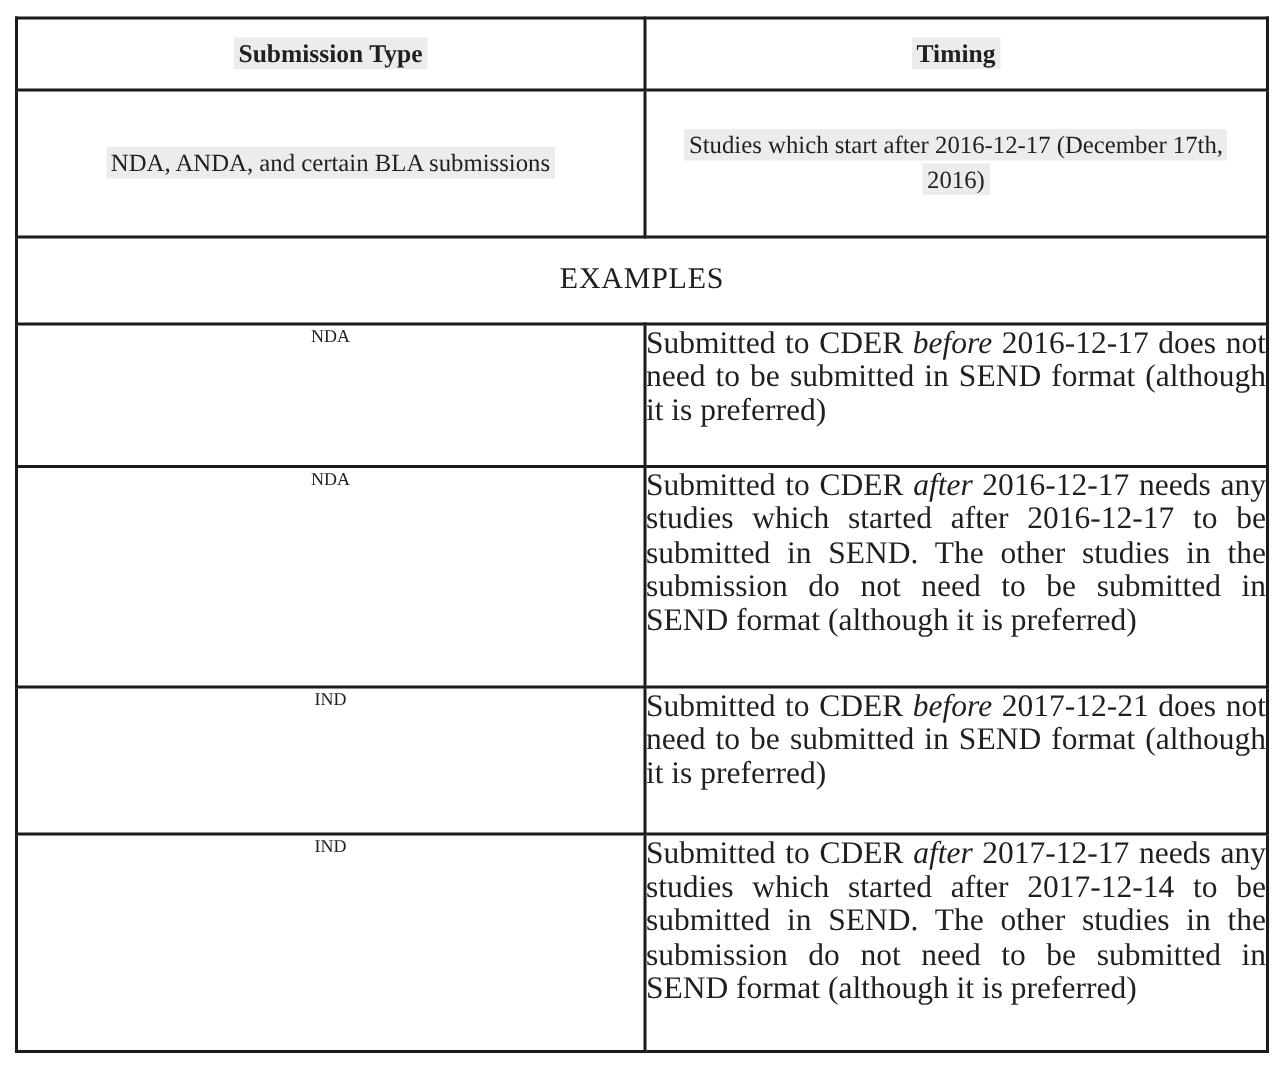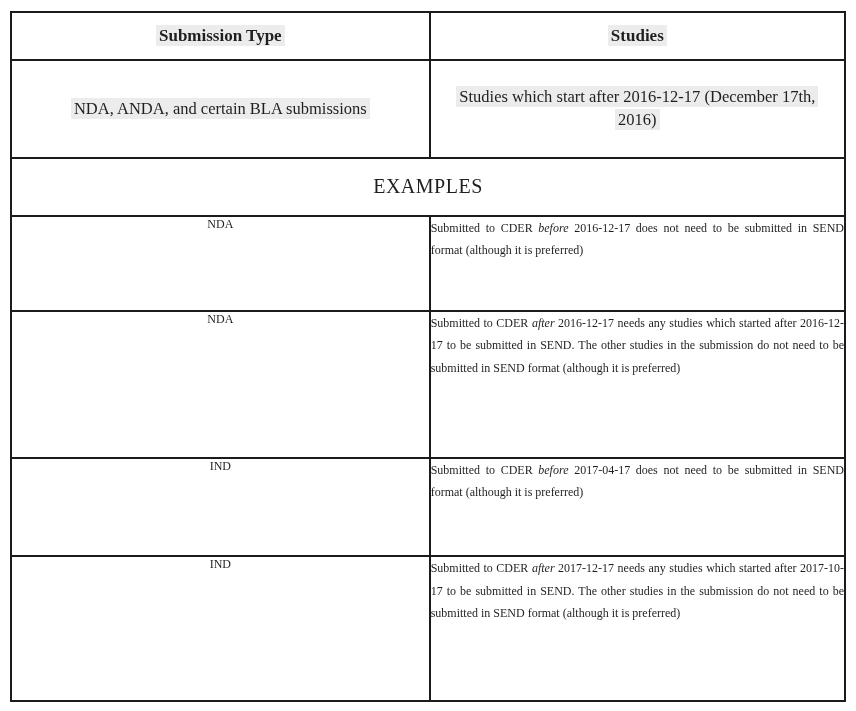--- a/index.html
+++ b/index.html
@@ -63,21 +63,21 @@
     vertical-align: middle;
     letter-spacing: 0.5px;
   }
   td.ex-label {
     font-size: 12px;
     text-align: center;
     vertical-align: top;
     padding-top: 14px;
   }
   td.ex-text {
-    font-size: 12px;
+    font-size: 21px;
     line-height: 22.5px;
     text-align: justify;
     vertical-align: top;
     padding: 10px 9px 8px 13px;
   }
   td.ex-text i {
     font-style: italic;
   }
   
   .hl {
@@ -95,21 +95,21 @@
     <colgroup>
       <col style="width:50.2%">
       <col style="width:49.8%">
     </colgroup>
     <tbody>
       <tr class="row-header">
         <td class="cell-head">
           <span class="hl">Submission Type</span>
         </td>
         <td class="cell-head">
-          <span class="hl">Studies</span>
+          <span class="hl">Timing</span>
         </td>
       </tr>
 
       <tr class="row-sub1">
         <td class="cell-sub">
           <span class="hl">NDA, ANDA, and certain BLA submissions</span>
         </td>
         <td class="cell-sub timing-col">
           <span class="hl">Studies which start after 2016-12-17 (December 17th, 2016)</span>
         </td>
@@ -125,22 +125,22 @@
         <td class="ex-text"><span>Submitted to CDER </span><i>before</i><span> 2016-12-17 does not need to be submitted in SEND format (although it is preferred)</span></td>
       </tr>
 
       <tr class="row-ex2">
         <td class="ex-label">NDA</td>
         <td class="ex-text"><span>Submitted to CDER </span><i>after</i><span> 2016-12-17 needs any studies which started after 2016-12-17 to be submitted in SEND. The other studies in the submission do not need to be submitted in SEND format (although it is preferred)</span></td>
       </tr>
 
       <tr class="row-ex3">
         <td class="ex-label">IND</td>
-        <td class="ex-text"><span>Submitted to CDER </span><i>before</i><span> 2017-04-17 does not need to be submitted in SEND format (although it is preferred)</span></td>
+        <td class="ex-text"><span>Submitted to CDER </span><i>before</i><span> 2017-12-21 does not need to be submitted in SEND format (although it is preferred)</span></td>
       </tr>
 
       <tr class="row-ex4">
         <td class="ex-label">IND</td>
-        <td class="ex-text"><span>Submitted to CDER </span><i>after</i><span> 2017-12-17 needs any studies which started after 2017-10-17 to be submitted in SEND. The other studies in the submission do not need to be submitted in SEND format (although it is preferred)</span></td>
+        <td class="ex-text"><span>Submitted to CDER </span><i>after</i><span> 2017-12-17 needs any studies which started after 2017-12-14 to be submitted in SEND. The other studies in the submission do not need to be submitted in SEND format (although it is preferred)</span></td>
       </tr>
     </tbody>
   </table>
 </div>
 
 </body></html>

